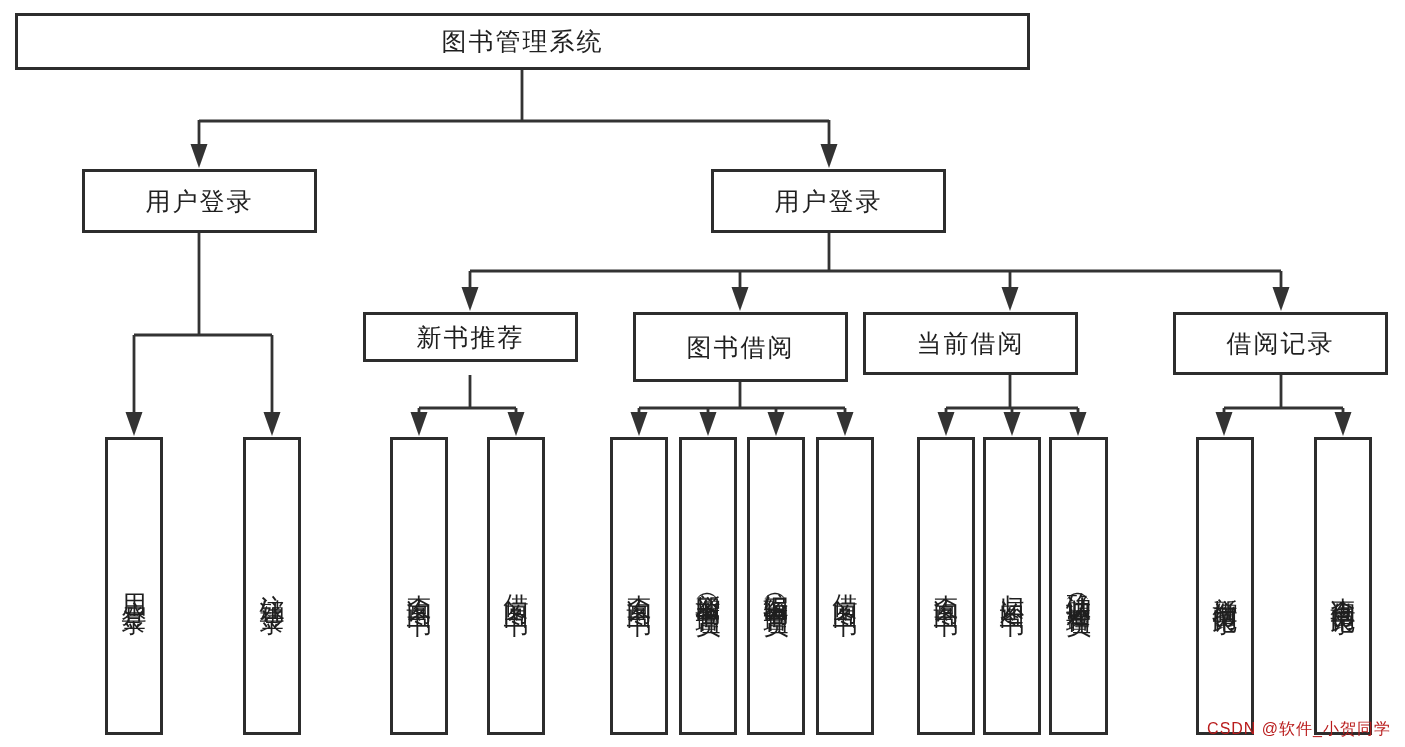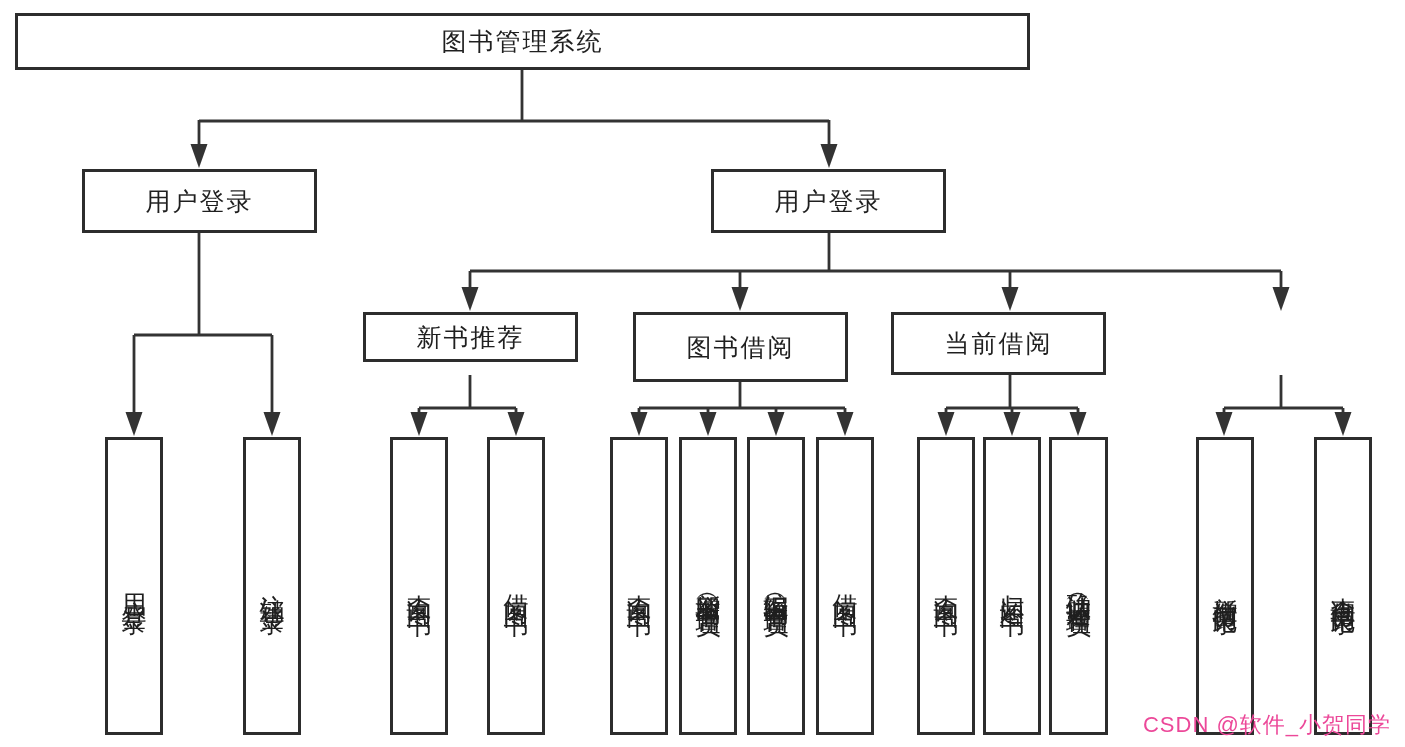--- a/index.html
+++ b/index.html
@@ -47,22 +47,22 @@
     font-size: 25px;
     letter-spacing: 6px;
     line-height: 1;
     white-space: nowrap;
   }
   .v-node.tight .lbl { letter-spacing: 3px; }
   #watermark {
     position: absolute;
     right: 14px;
     bottom: 7px;
-    font-size: 22px;
-    color: #ec4899;
+    font-size: 16px;
+    color: #b91c1c;
     z-index: 3;
     letter-spacing: 1px;
     white-space: nowrap;
   }
 </style>
 </head>
 <body>
 
 <div id="stage">
 
@@ -145,22 +145,25 @@
   <div class="node h-node" style="left:711px; top:169px; width:235px; height:64px;">
     <span class="lbl">用户登录</span>
   </div>
 
   <div class="node h-node" style="left:363px; top:312px; width:215px; height:50px;">
     <span class="lbl">新书推荐</span>
   </div>
   <div class="node h-node" style="left:633px; top:312px; width:215px; height:70px;">
     <span class="lbl">图书借阅</span>
   </div>
-  <div class="node h-node" style="left:891px; top:312px; width:215px; height:63px;">
+  <div class="node h-node" style="left:863px; top:312px; width:215px; height:63px;">
     <span class="lbl">当前借阅</span>
+  </div>
+  <div class="node h-node" style="left:1173px; top:312px; width:215px; height:63px;">
+    <span class="lbl">借阅记录</span>
   </div>
 
   <div class="node v-node" style="left:105px; top:437px; width:58px; height:298px;">
     <span class="lbl">用户登录</span>
   </div>
   <div class="node v-node" style="left:243px; top:437px; width:58px; height:298px;">
     <span class="lbl">注销登录</span>
   </div>
 
   <div class="node v-node" style="left:390px; top:437px; width:58px; height:298px;">

